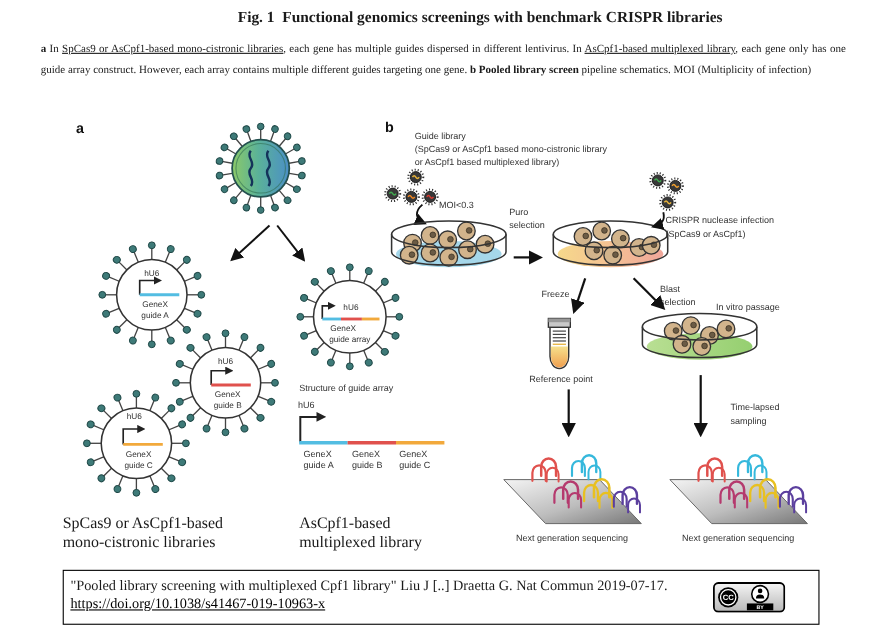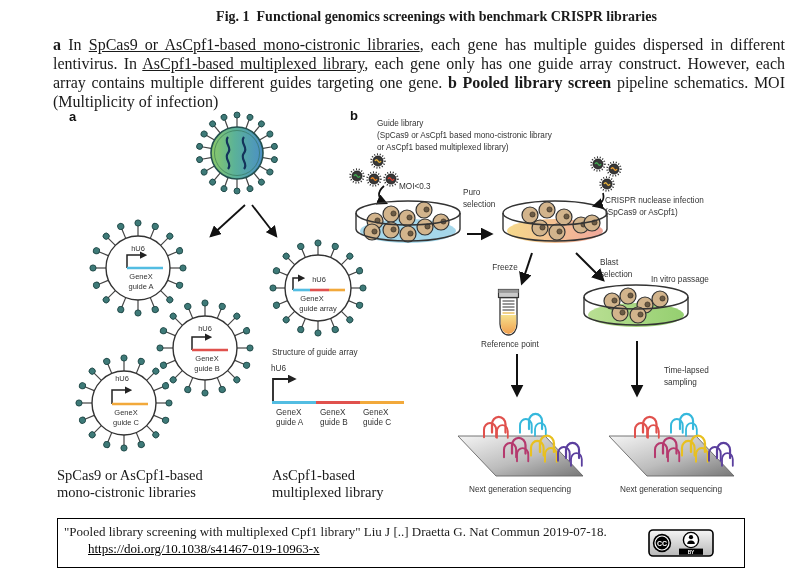--- a/index.html
+++ b/index.html
@@ -2,35 +2,35 @@
 <html><head>
 <meta charset="utf-8">
 <style>
   html,body{margin:0;padding:0;background:#e8e8e8;}
   .page{position:relative;width:801px;height:574px;background:#ffffff;overflow:hidden;
         font-family:"Liberation Serif", serif;color:#1a1a1a;}
   .title{position:absolute;top:9px;left:0;width:801px;text-align:center;
          font-size:14px;font-weight:bold;padding-left:36px;}
   .title .t2{margin-left:7px;}
   .caption{position:absolute;top:35px;left:37px;width:732px;
-           font-size:16px;line-height:19px;text-align:justify;margin-left:16px;}
+           font-size:10px;line-height:19px;text-align:justify;}
   .caption .b{font-weight:bold;}
   .caption .u{text-decoration:underline;}
   .diagram{position:absolute;top:103px;left:0;}
   text{font-family:"Liberation Sans", sans-serif;fill:#333;}
   .lab{font-size:8.2px;}
   .lab-sm{font-size:7.5px;}
   .panel-letter{font-size:13px;font-weight:bold;fill:#111;}
   .serif-lab{font-family:"Liberation Serif", serif;font-size:14.5px;fill:#1a1a1a;}
   .mid{text-anchor:middle;}
   .footer-box{position:absolute;left:57px;top:518px;width:688px;height:50px;
               border:1.4px solid #000;box-sizing:border-box;padding:4px 8px 0 6px;
               font-size:13px;line-height:17px;}
   .footer-box .journal{}
-  .footer-box a{color:#000;text-decoration:underline;cursor:pointer;margin-left:24px;}
+  .footer-box a{color:#000;text-decoration:underline;cursor:pointer;}
   .cc-badge{position:absolute;right:30px;top:10px;}
 </style>
 </head>
 <body>
 
 <div class="page">
 
   <div class="title">
     <span>Fig. 1</span><span class="t2">Functional genomics screenings with benchmark CRISPR libraries</span>
   </div>
@@ -420,21 +420,21 @@
       <g stroke="#5b3f9e">
         <use href="#br" transform="translate(709,346) scale(1.3)"></use>
           <use href="#br" transform="translate(717,342) scale(1.45)"></use>
           <use href="#br" transform="translate(722,352) scale(1.2)"></use>
       </g>
     </g>
     <text x="671" y="389" class="lab mid">Next generation sequencing</text>
   </svg>
 
   <div class="footer-box">
-    <div><span>"Pooled library screening with multiplexed Cpf1 library" Liu J [..] Draetta G. </span><span class="journal">Nat Commun</span><span> 2019-07-18.</span></div>
+    <div><span>"Pooled library screening with multiplexed Cpf1 library" Liu J [..] Draetta G. </span><span class="journal">Nat Commun</span><span> 2019-07-17.</span></div>
     <div><a href="#">https://doi.org/10.1038/s41467-019-10963-x</a></div>
     <svg class="cc-badge" width="66" height="28" viewBox="0 0 66 28">
       <defs>
         <linearGradient id="ccGrad" x1="0" y1="0" x2="0" y2="1">
           <stop offset="0" stop-color="#f5f5f5"></stop>
             <stop offset="1" stop-color="#b8b8b8"></stop>
         </linearGradient>
       </defs>
       <rect x="1" y="1" width="64" height="26" rx="4" fill="url(#ccGrad)" stroke="#000" stroke-width="1.6"></rect>
       <g>

